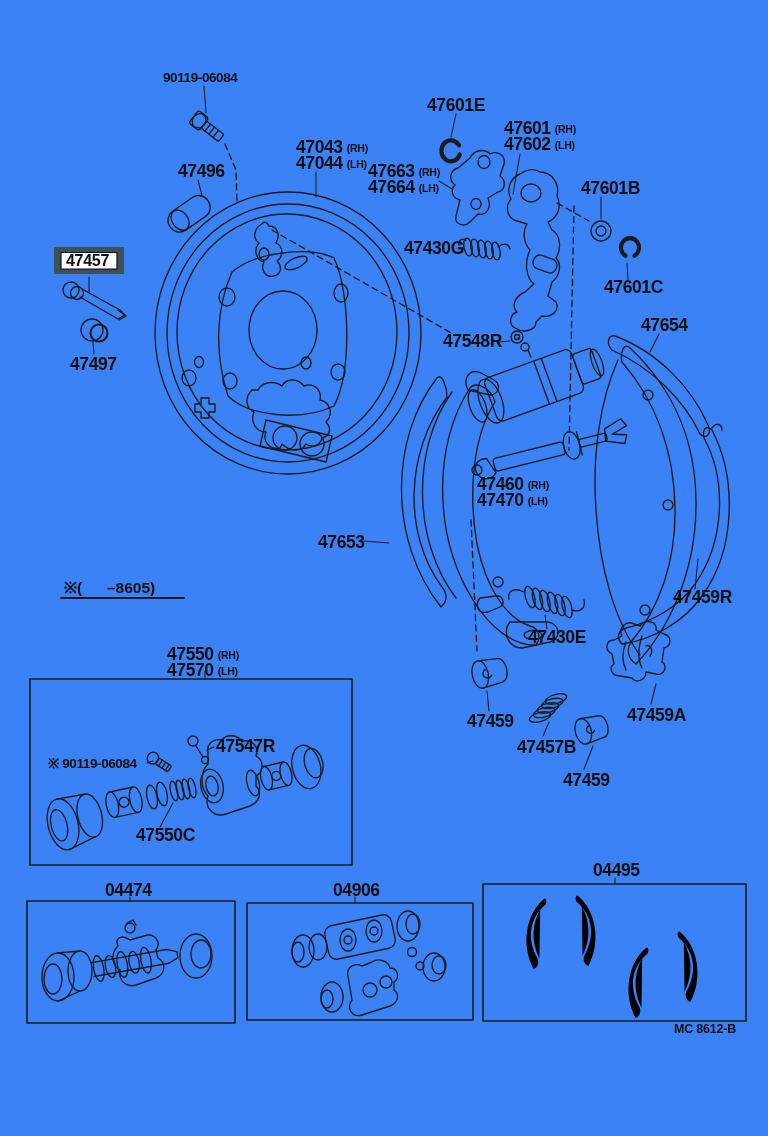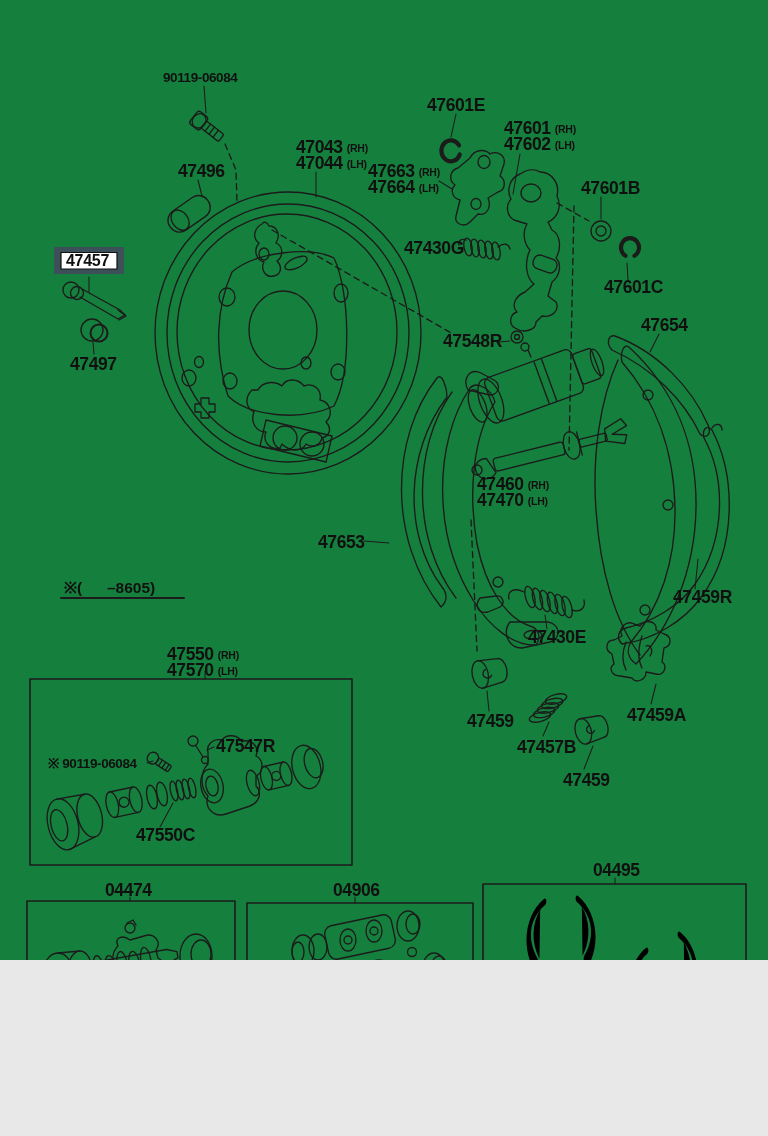--- a/index.html
+++ b/index.html
@@ -1,17 +1,17 @@
 <!DOCTYPE html>
 <html><head>
 <meta charset="utf-8">
 <style>
   html,body { margin:0; padding:0; background:#e8e8e8; }
   #page {
-    width:768px; height:960px; background:#15803d; position:relative;
+    width:768px; height:1136px; background:#3b82f6; position:relative;
     font-family:"Liberation Sans", sans-serif; overflow:hidden; margin:0 auto;
   }
   svg { display:block; }
   
   #artwork path, #artwork rect, #artwork circle, #artwork ellipse,
   #artwork line, #artwork polyline {
     fill:none; stroke:#1b1b1b; stroke-width:1.35;
     stroke-linecap:round; stroke-linejoin:round;
   }
   #artwork .dash  { stroke-dasharray:6 4.5; }

